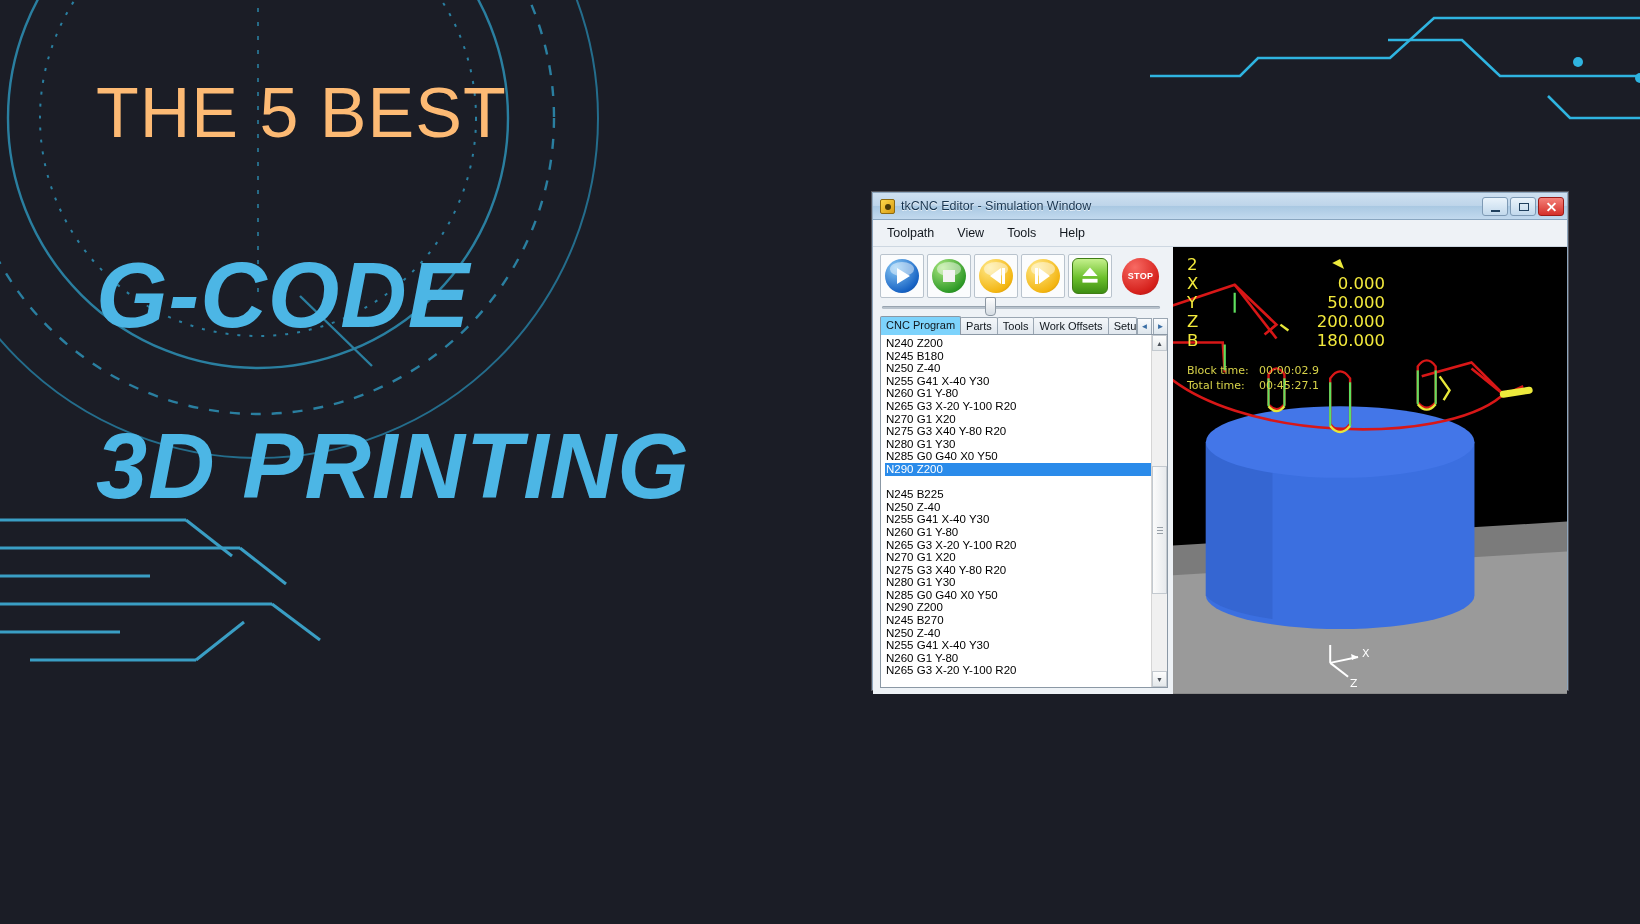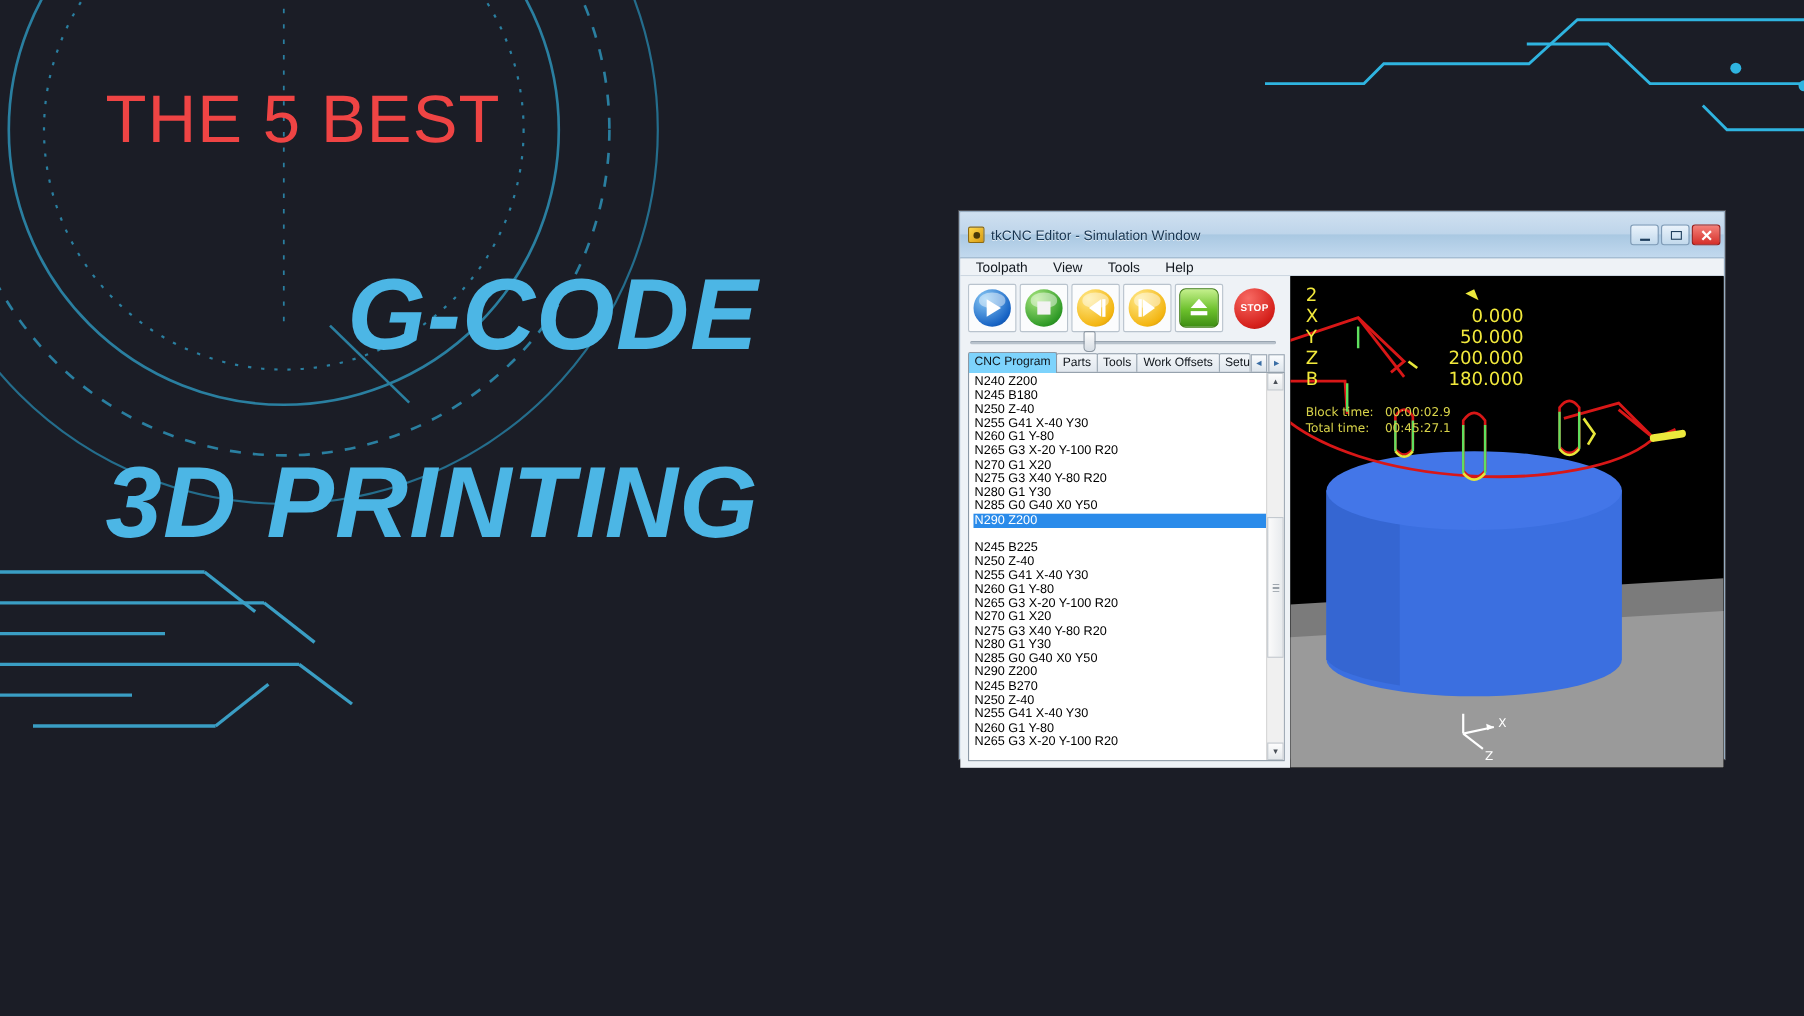--- a/index.html
+++ b/index.html
@@ -9,40 +9,40 @@
     position: relative; overflow: hidden;
     font-family: "Liberation Sans", sans-serif;
   }
 
   
   .bg-deco { position: absolute; inset: 0; pointer-events: none; }
 
   
   .headline { position: absolute; left: 96px; top: 78px; z-index: 5; }
   .hl-1 {
-    font-size: 61px; line-height: 1.0; letter-spacing: 1px;
-    color: #ef4444; font-weight: 400; white-space: nowrap;
-  }
-  .hl-rest { margin-top: 62px; text-align: right; }
+    font-size: 70px; line-height: 1.0; letter-spacing: 1px;
+    color: #fdba74; font-weight: 400; white-space: nowrap;
+  }
+  .hl-rest { margin-top: 62px; }
   .hl-2 {
     font-size: 92px; line-height: 1.86; letter-spacing: 1px;
     color: #4cb6e5; font-weight: bold; font-style: italic;
     white-space: nowrap;
   }
 
   
   .app-window {
     position: absolute; left: 872px; top: 192px;
     width: 696px; height: 498px; z-index: 10;
     background: #d9e4ef;
     border: 1px solid #8ea6bd;
     box-shadow: 0 0 0 1px rgba(255,255,255,.25);
   }
   .titlebar {
-    height: 42px;
+    height: 27px;
     background: linear-gradient(to bottom,#cfe0f0 0%,#bed5ea 48%,#a9c8e2 50%,#c2d9ee 100%);
     border-bottom: 1px solid #8aa6c0;
     display: flex; align-items: center; padding: 0 3px 0 7px;
   }
   .tb-icon {
     width: 15px; height: 15px; margin-right: 6px; flex: none;
     background: linear-gradient(135deg,#ffd84a,#d79b14);
     border: 1px solid #8d6a10; border-radius: 2px;
     position: relative;
   }
@@ -70,21 +70,21 @@
     border-color: #9b1b17;
   }
   .tb-close i.a, .tb-close i.b {
     left: 7px; top: 8px; width: 11px; height: 2px; background: #fff;
   }
   .tb-close i.a { transform: rotate(45deg); }
   .tb-close i.b { transform: rotate(-45deg); }
 
   
   .menubar {
-    height: 16px; background: #eef2f6;
+    height: 27px; background: #eef2f6;
     display: flex; align-items: center; padding-left: 14px; gap: 23px;
     border-bottom: 1px solid #cdd7e1;
   }
   .menu-item { font-size: 12.5px; color: #12181f; }
 
   
   .win-body { display: flex; height: calc(100% - 49px); }
   .left-pane {
     width: 300px; flex: none; background: #eef2f6;
     display: flex; flex-direction: column; padding: 7px 5px 6px 7px;

